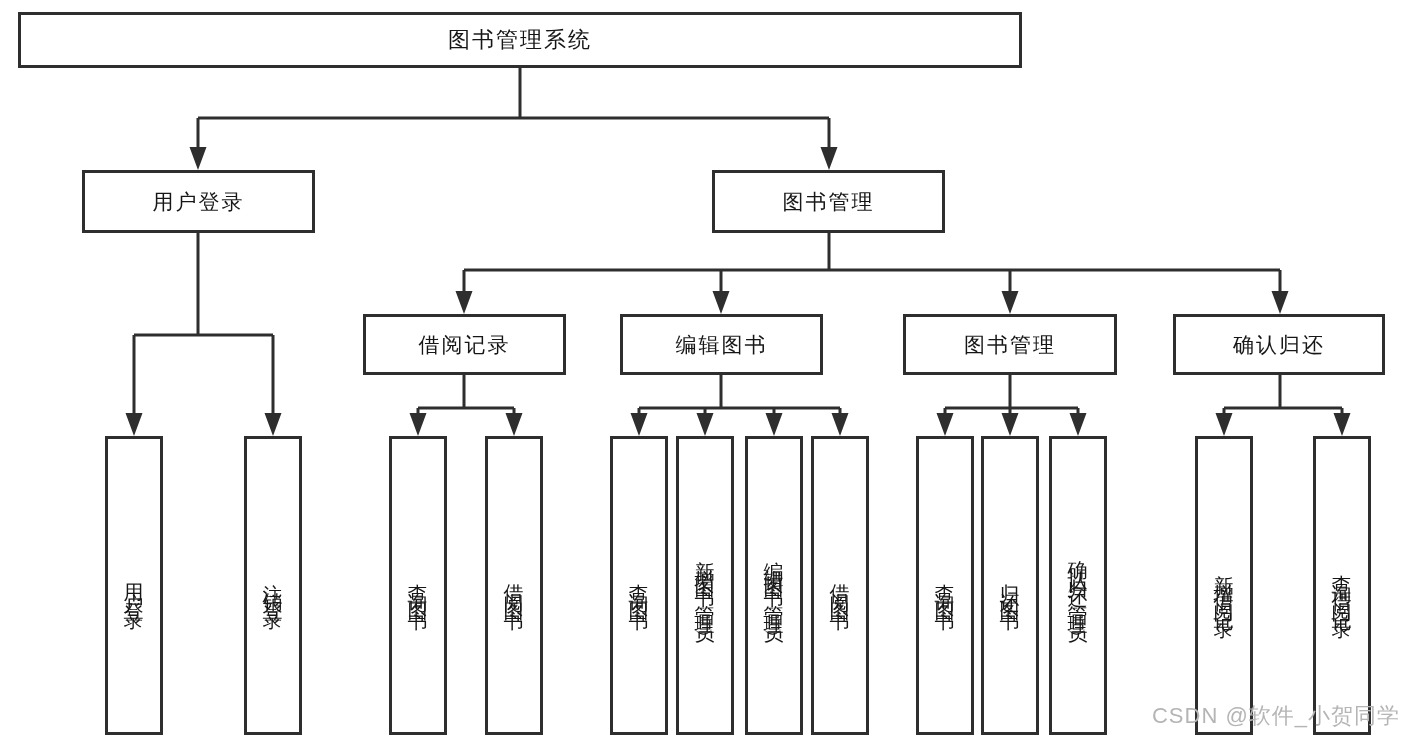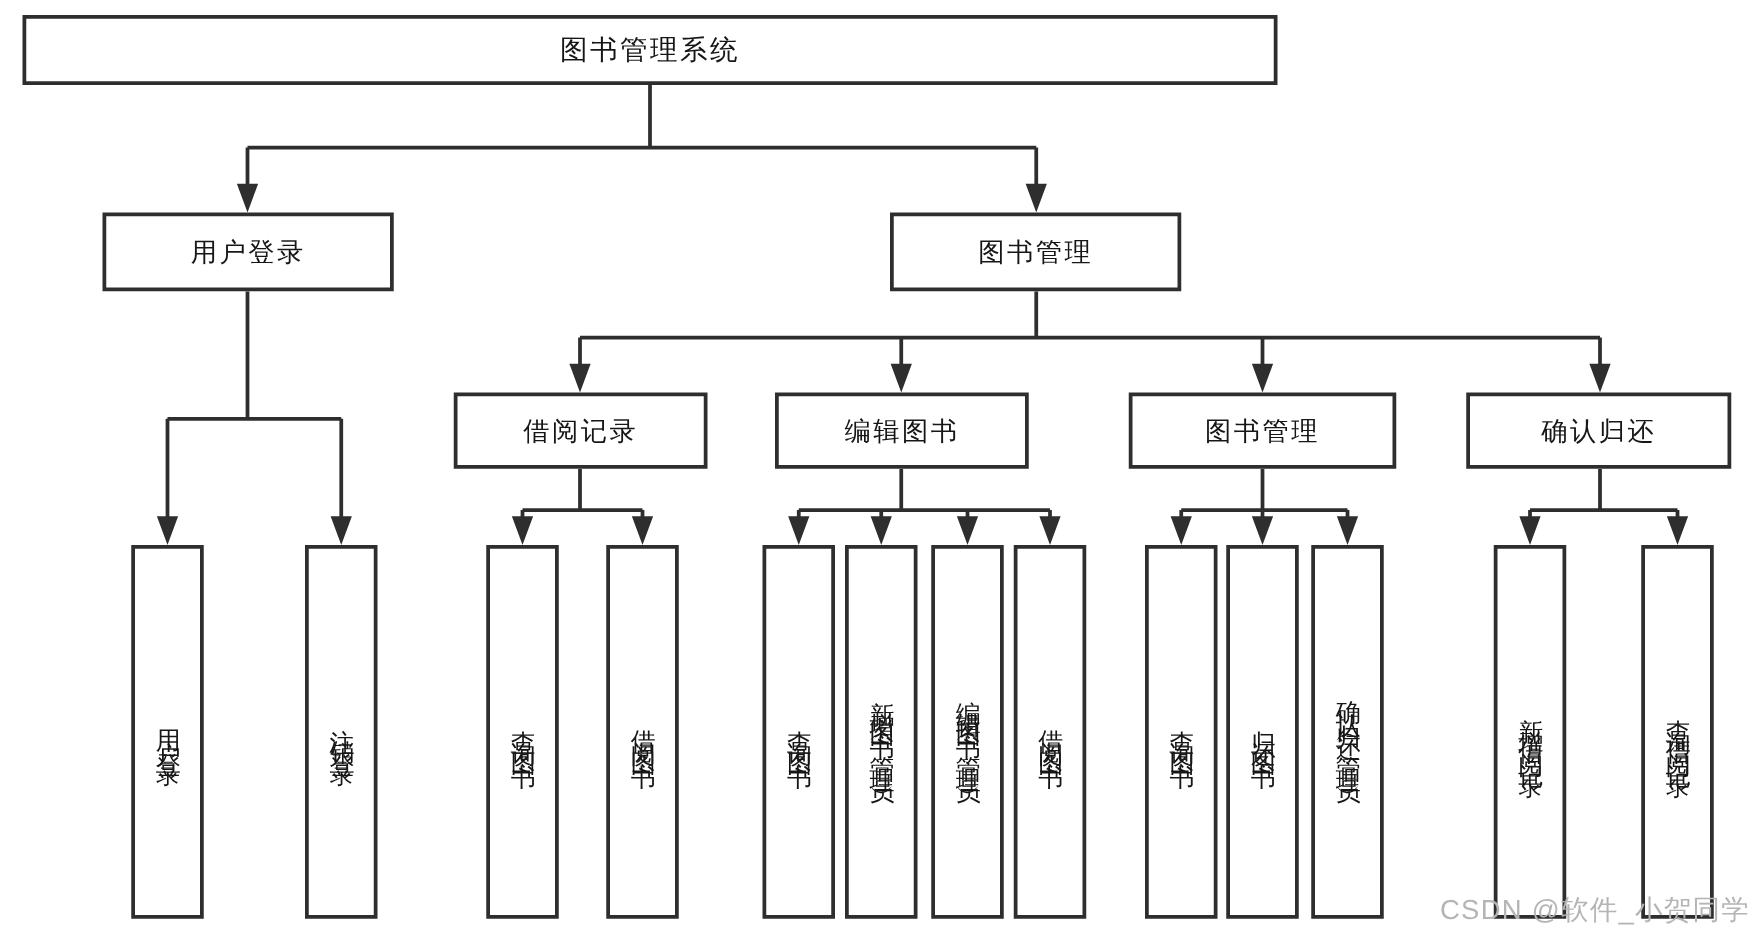--- a/index.html
+++ b/index.html
@@ -29,21 +29,21 @@
   .hbox{font-size:21px;letter-spacing:2px;white-space:nowrap;}
   .root{font-size:22px;}
   .vbox{
     font-size:20px;
     writing-mode:vertical-rl;
     text-orientation:mixed;
     letter-spacing:0.45em;
     line-height:1;
   }
   #watermark{
-    position:absolute;right:5px;bottom:4px;
+    position:absolute;right:5px;bottom:16px;
     font-size:22px;letter-spacing:1px;
     color:var(--watermark);
     white-space:nowrap;
     z-index:5;
     margin-left:12px;
   }
 </style>
 </head>
 <body>
 

